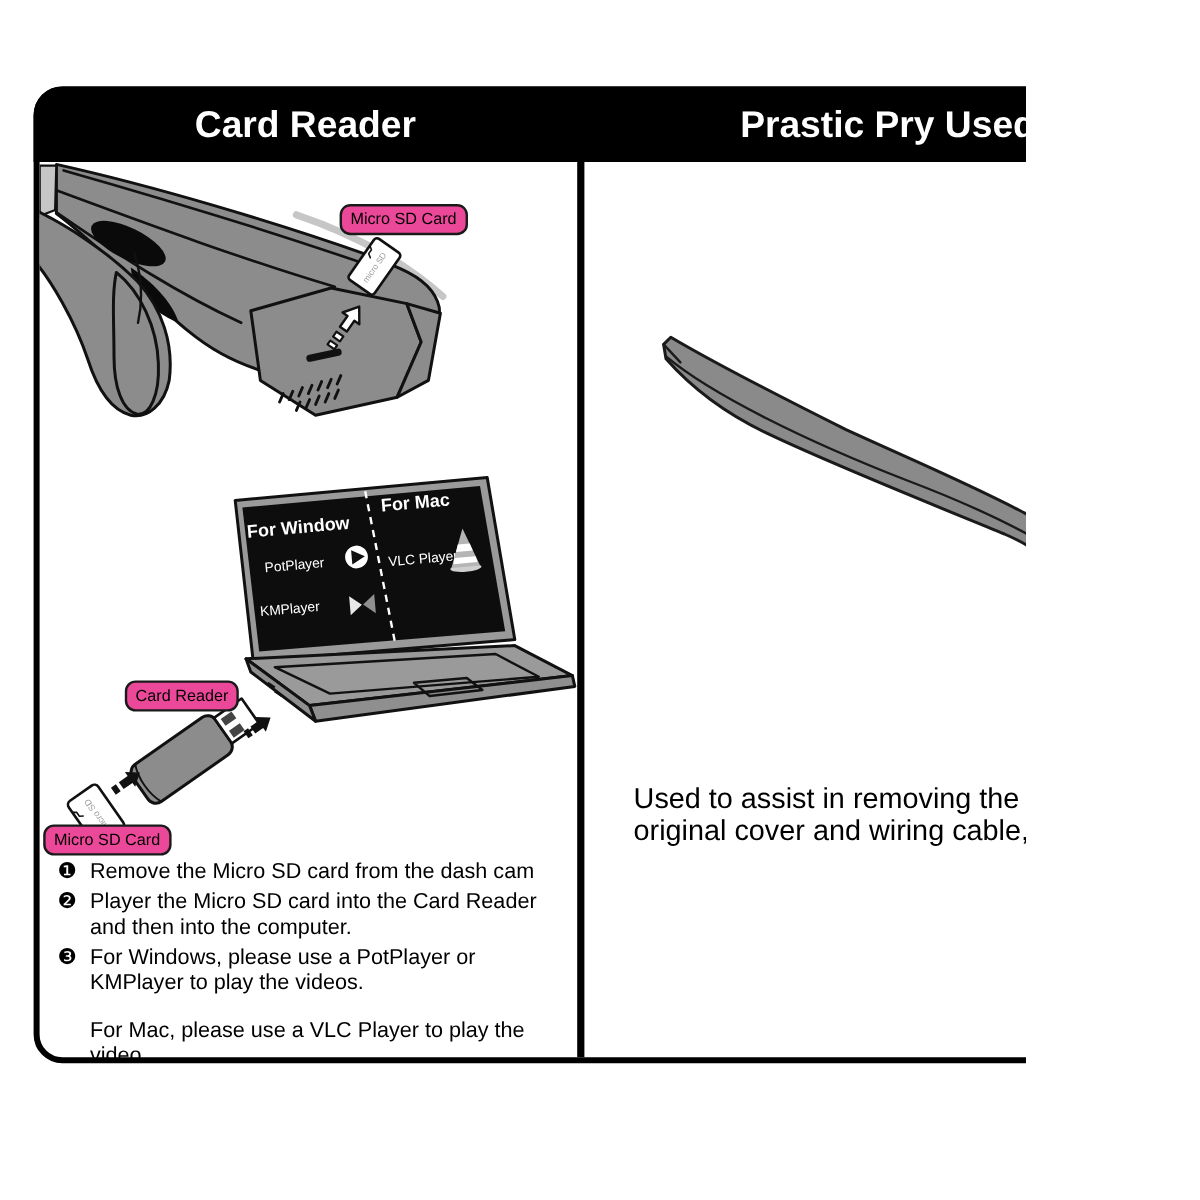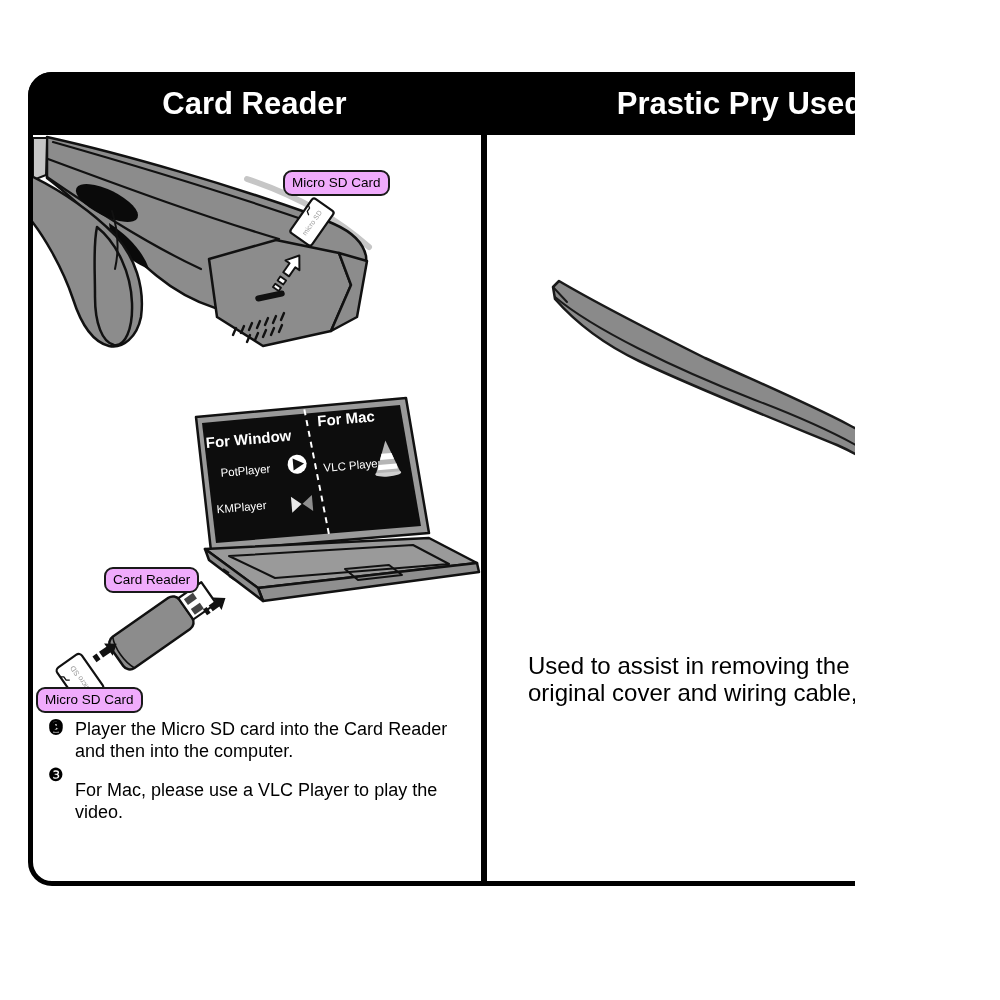--- a/index.html
+++ b/index.html
@@ -6,21 +6,21 @@
   .canvas{position:relative;width:855px;height:1000px;background:#ffffff;overflow:hidden;
           font-family:"Liberation Sans","DejaVu Sans",sans-serif;color:#000;}
   .sheet{position:absolute;left:28px;top:72px;width:917px;height:804px;background:#fff;
          border:5px solid #000;border-radius:24px;}
   .header{position:absolute;left:-5px;top:-5px;right:-5px;height:63px;background:#000;
           border-radius:24px 24px 0 0;display:flex;}
   .title{color:#fff;font-weight:bold;font-size:31px;line-height:63px;text-align:center;white-space:nowrap;}
   .title.left{width:453px;}
   .title.right{flex:1;text-indent:44px;}
   .divider{position:absolute;left:448px;top:58px;bottom:0;width:6px;background:#000;}
-  .tag{position:absolute;border:2px solid #1a1a1a;border-radius:9px;background:#f0abfc;
+  .tag{position:absolute;border:2px solid #1a1a1a;border-radius:9px;background:#ec4899;
        font-size:13.5px;line-height:1;padding:4px 7px;white-space:nowrap;z-index:3;}
   .fig{position:absolute;z-index:1;}
   .steps{position:absolute;left:15px;top:639px;width:417px;font-size:18px;line-height:21.5px;z-index:2;}
   .step{position:relative;padding-left:27px;margin-bottom:3px;}
   .bullet{position:absolute;left:0;top:0;font-size:18px;}
   .mac-note{padding-left:27px;margin-top:18px;}
   .desc{position:absolute;left:495px;top:575px;width:390px;font-size:24px;line-height:27px;z-index:2;}
   svg text{font-family:"Liberation Sans","DejaVu Sans",sans-serif;}
 </style>
 </head>
@@ -142,27 +142,29 @@
         </g>
       </g>
     </svg>
 
     <div class="tag" style="left:71px;top:490px;">Card Reader</div>
     <div class="tag" style="left:3px;top:610px;">Micro SD Card</div>
 
     <div class="steps">
       <div class="step">
         <span class="bullet">❶</span>
+        <span>Remove the Micro SD card from the dash cam</span>
       </div>
       <div class="step">
         <span class="bullet">❷</span>
         <span>Player the Micro SD card into the Card Reader and then into the computer.</span>
       </div>
       <div class="step">
         <span class="bullet">❸</span>
+        <span>For Windows, please use a PotPlayer or KMPlayer to play the videos.</span>
       </div>
       <div class="mac-note">For Mac, please use a VLC Player to play the video.</div>
     </div>
 
     <svg class="fig" style="left:460px;top:190px;" width="430" height="230" viewBox="0 0 430 230">
       <g stroke="#1a1a1a" stroke-linejoin="round" stroke-linecap="round">
         <path d="M 66,14 C 110,40 170,70 212,91 C 262,114 312,135 356,158 C 376,168 394,182 402,194 L 390,206 C 378,196 360,185 344,178 C 288,155 198,119 146,94 C 104,74 77,49 62,32 L 60,20 Z" fill="#8a8a8a" stroke-width="2.5"></path>
         <path d="M 62,30 C 100,62 180,101 262,133 C 304,149 342,166 370,182" fill="none" stroke-width="2"></path>
         <path d="M 60,20 L 74,35" fill="none" stroke-width="2"></path>
         <path d="M 390,206 L 378,190" fill="none" stroke-width="2"></path>

